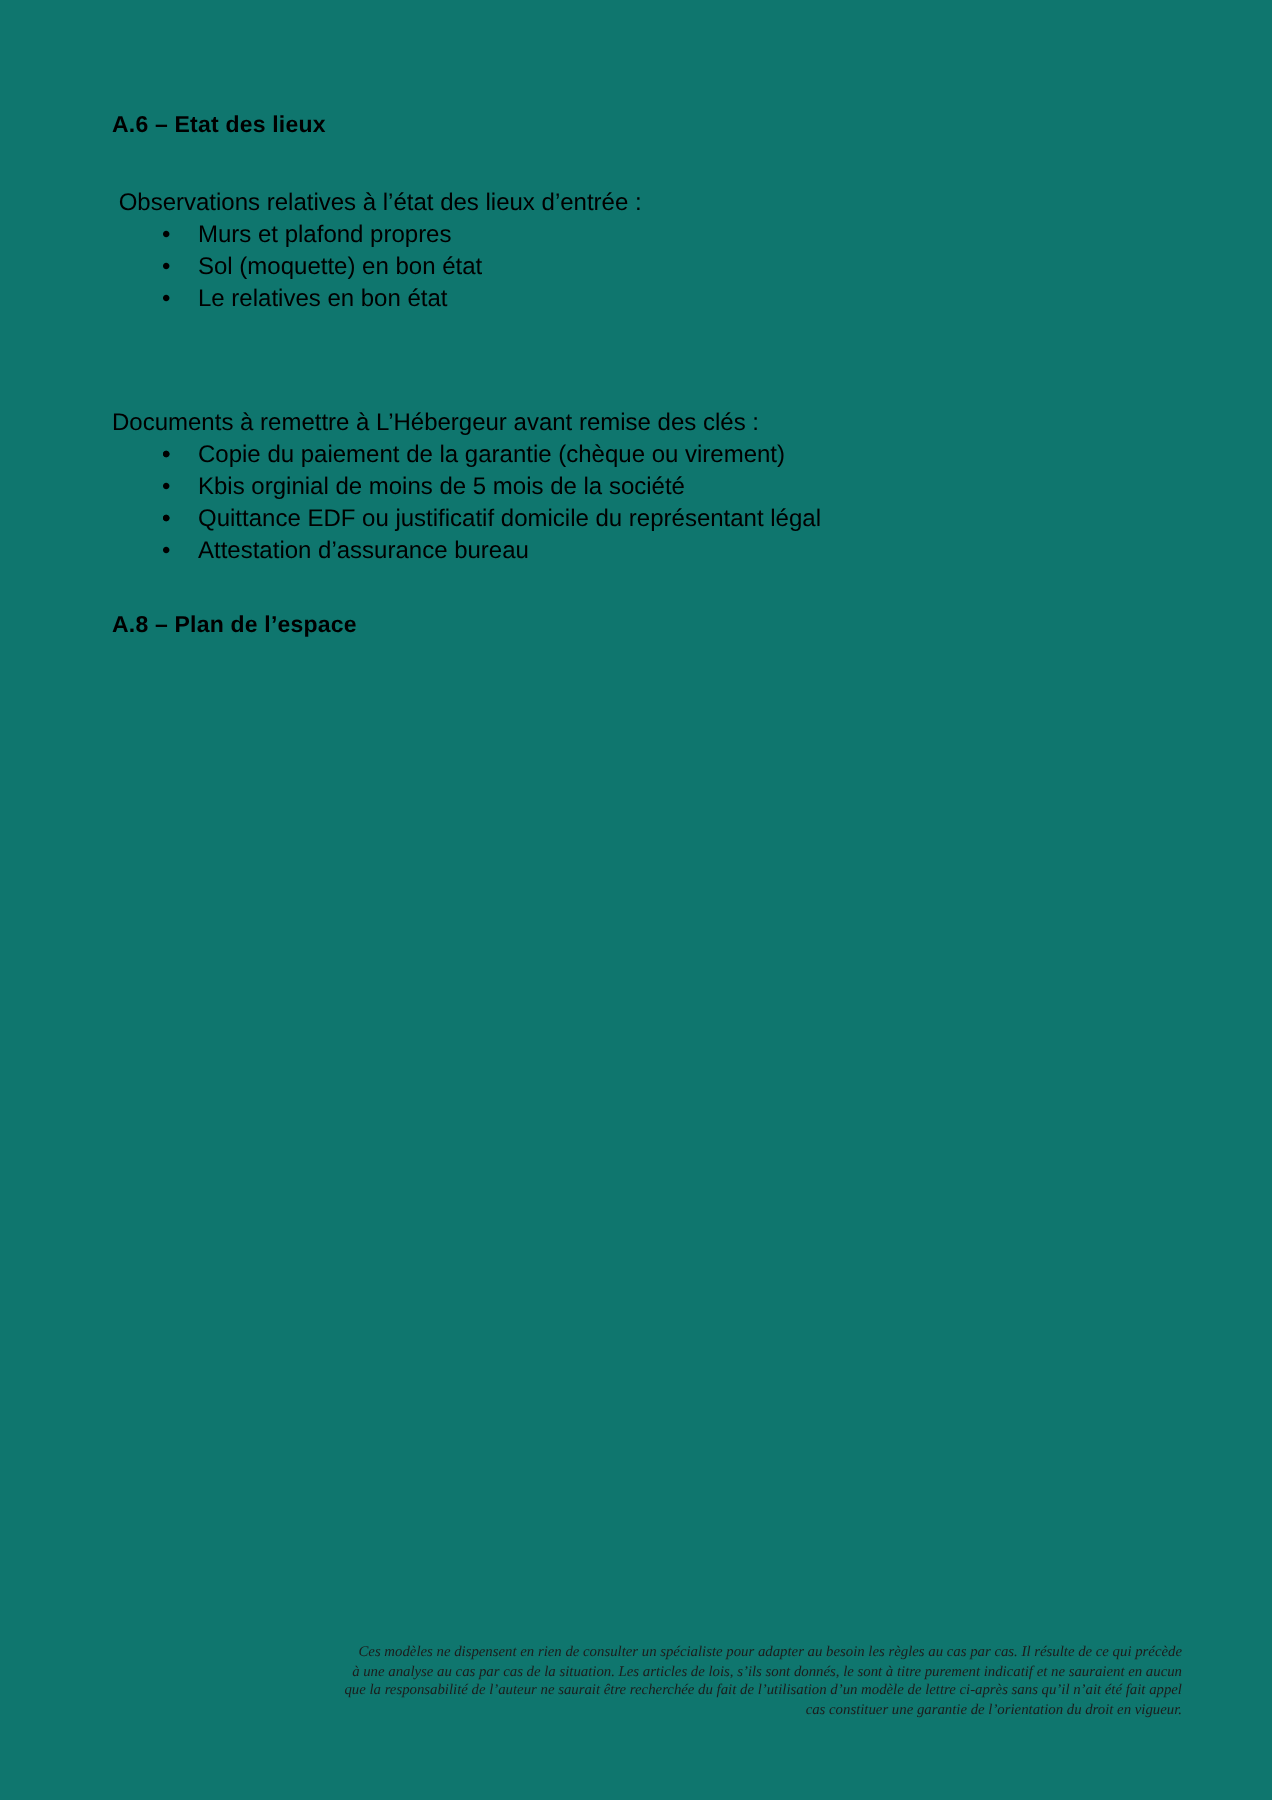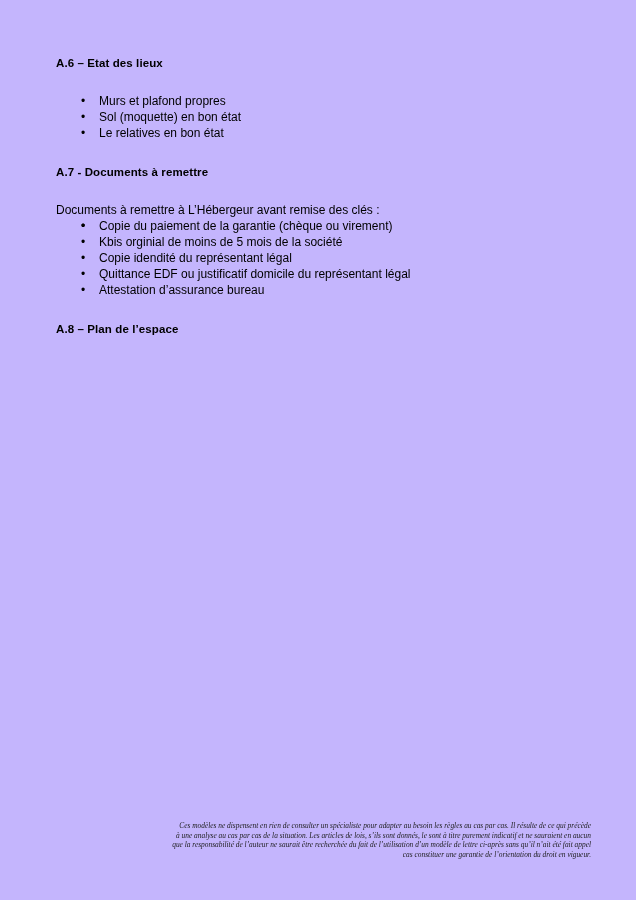--- a/index.html
+++ b/index.html
@@ -12,21 +12,21 @@
     height: 900px;
     position: relative;
     font-family: "Liberation Sans", sans-serif;
     color: #000000;
     overflow: hidden;
   }
 
   .page {
     position: absolute;
     inset: 0;
-    background: #c4b5fd;
+    background: #0f766e;
   }
 
   .content {
     position: absolute;
     left: 56px;
     top: 56px;
     width: 524px;
   }
 
   h2.heading {
@@ -99,55 +99,54 @@
 </style>
 </head>
 <body>
 
 <div class="page">
 
   <div class="content">
 
     <h2 class="heading">A.6 – Etat des lieux</h2>
     <div class="gap-after-heading"></div>
+    <p class="intro"> Observations relatives à l’état des lieux d’entrée :</p>
     <ul class="bullets">
       <li>
         <span class="bullet-dot">•</span>
         <span>Murs et plafond propres</span>
       </li>
       <li>
         <span class="bullet-dot">•</span>
         <span>Sol (moquette) en bon état</span>
       </li>
       <li>
         <span class="bullet-dot">•</span>
         <span>Le relatives en bon état</span>
       </li>
     </ul>
 
     <div class="gap-section"></div>
 
-    <h2 class="heading">A.7 - Documents à remettre</h2>
     <div class="gap-after-heading"></div>
     <p class="intro">Documents à remettre à L’Hébergeur avant remise des clés :</p>
     <ul class="bullets">
       <li>
         <span class="bullet-dot">•</span>
       </li>
       <li>
         <span class="bullet-dot">•</span>
         <span>Copie du paiement de la garantie (chèque ou virement)</span>
       </li>
       <li>
         <span class="bullet-dot">•</span>
         <span>Kbis orginial de moins de 5 mois de la société</span>
       </li>
       <li>
         <span class="bullet-dot">•</span>
-        <span>Copie idendité du représentant légal</span>
       </li>
       <li>
         <span class="bullet-dot">•</span>
         <span>Quittance EDF ou justificatif domicile du représentant légal</span>
       </li>
       <li>
         <span class="bullet-dot">•</span>
         <span>Attestation d’assurance bureau</span>
       </li>
     </ul>

